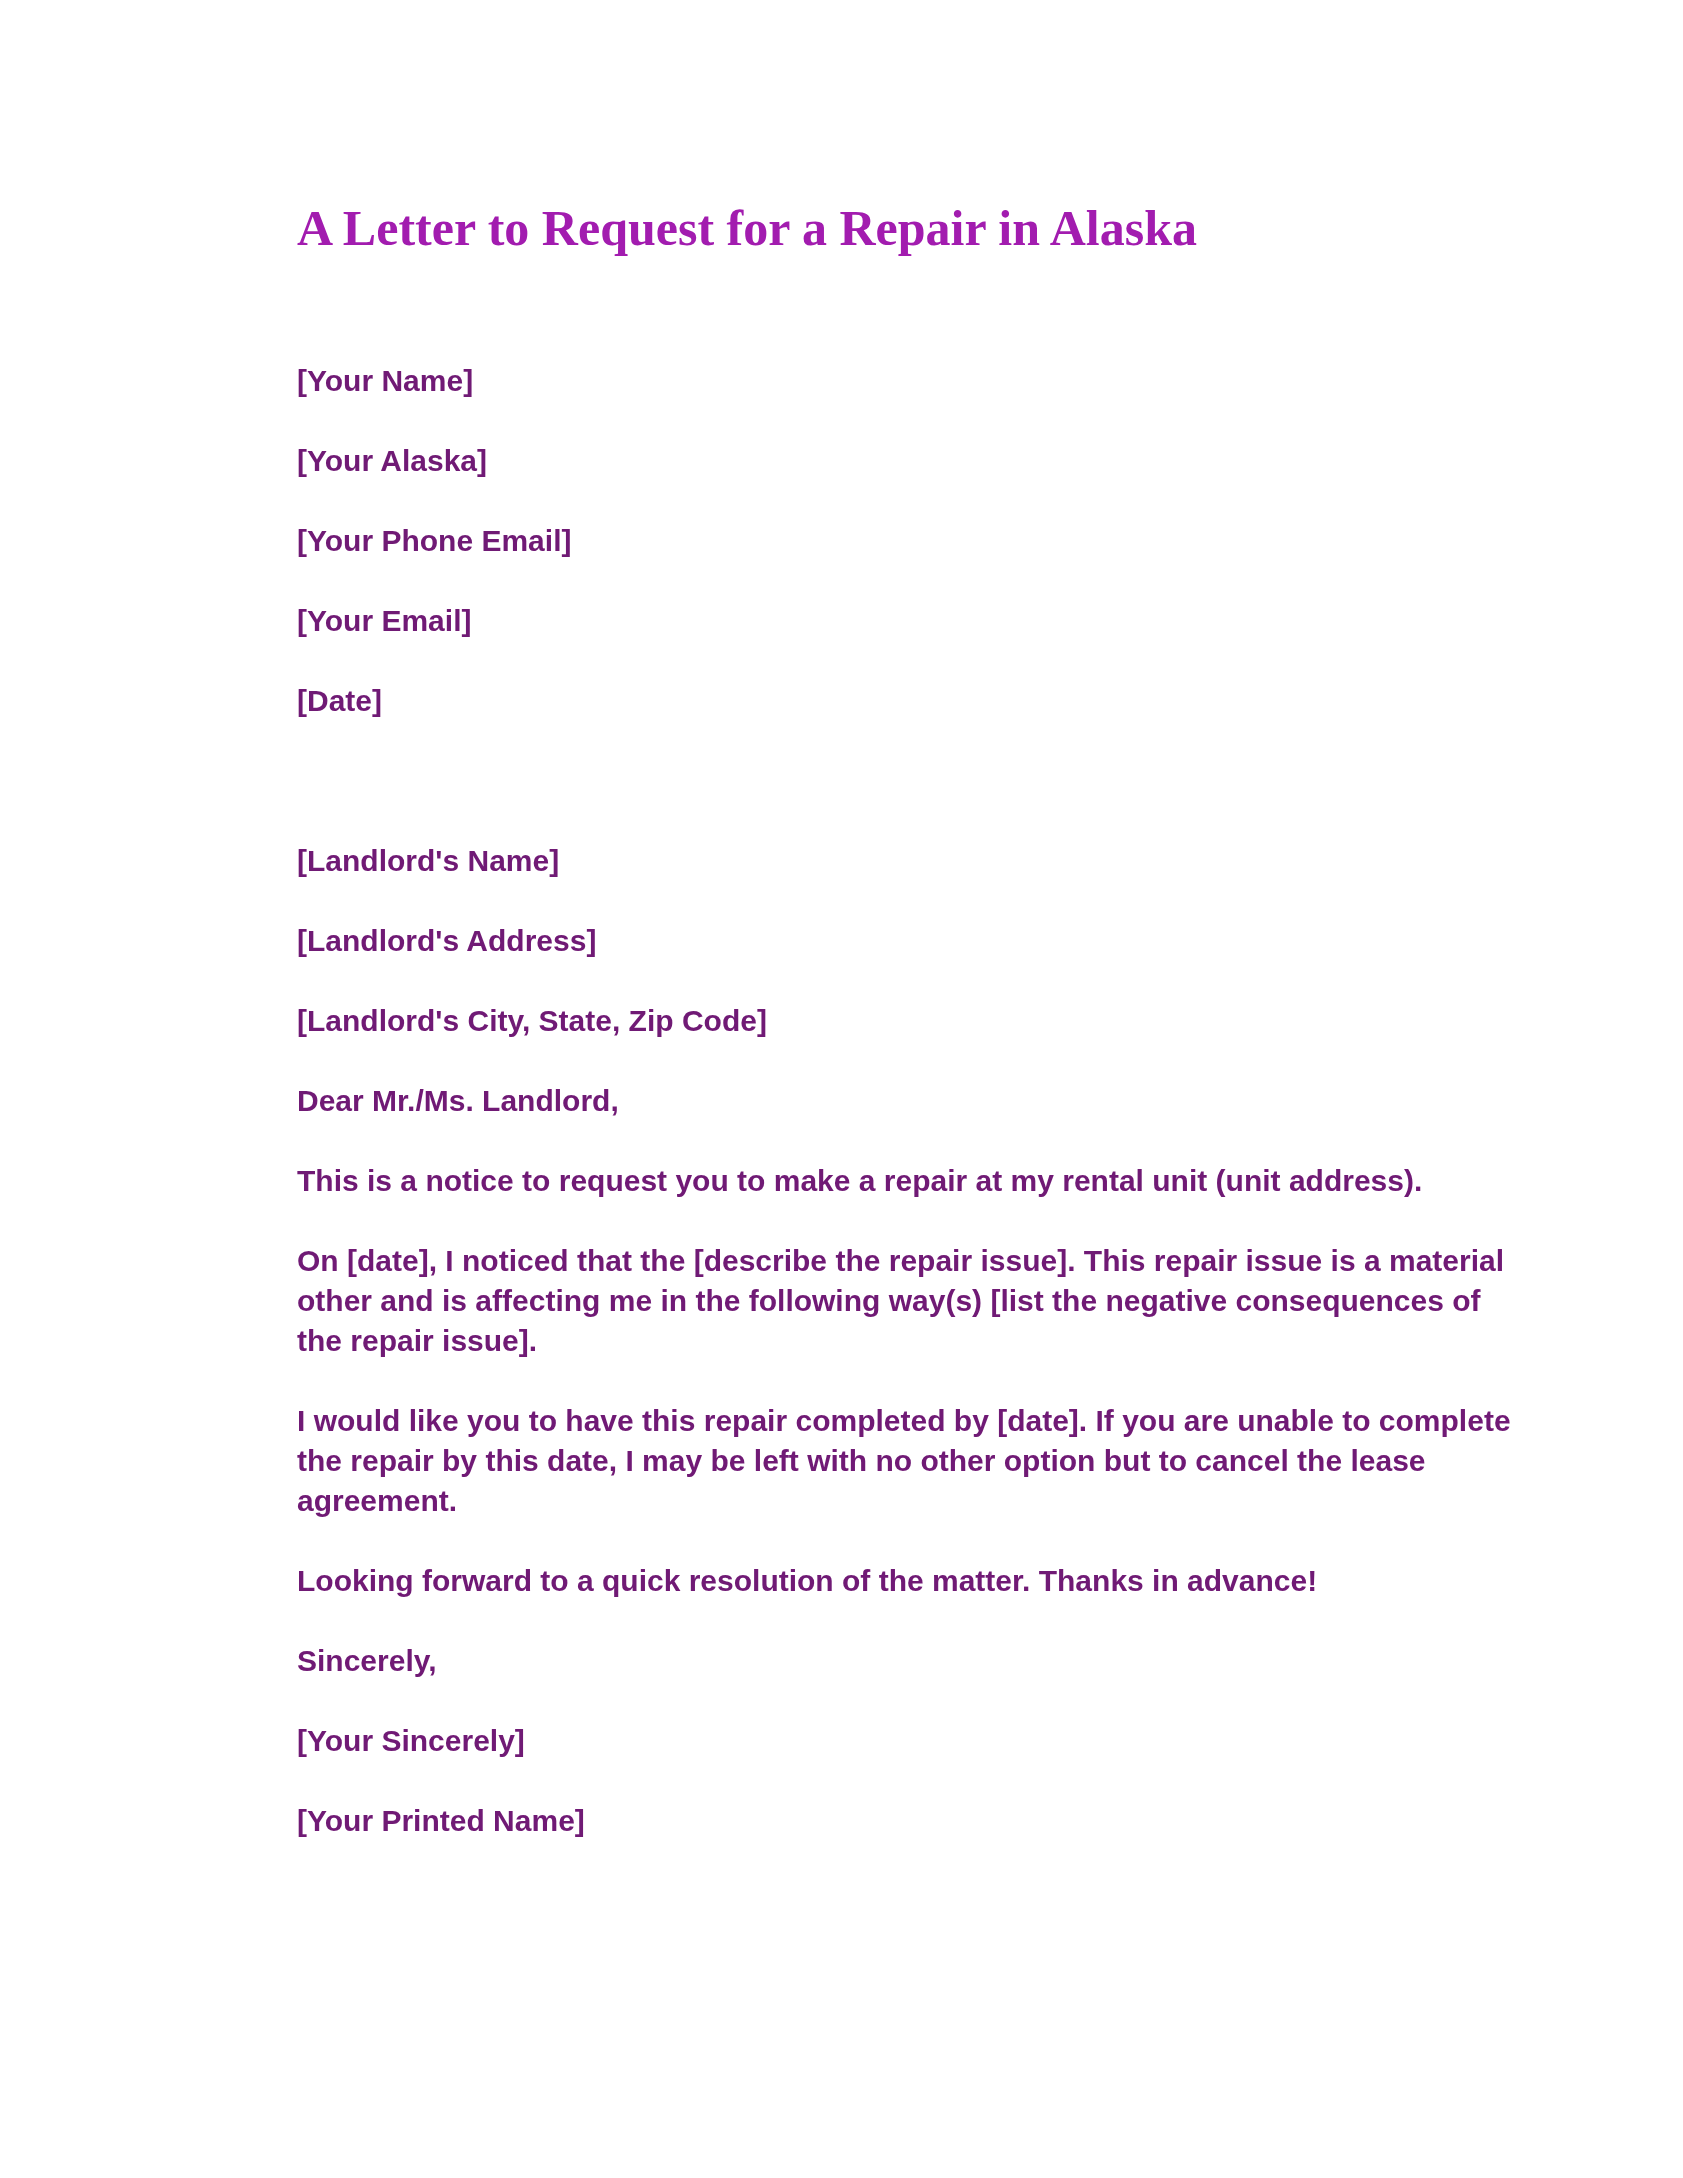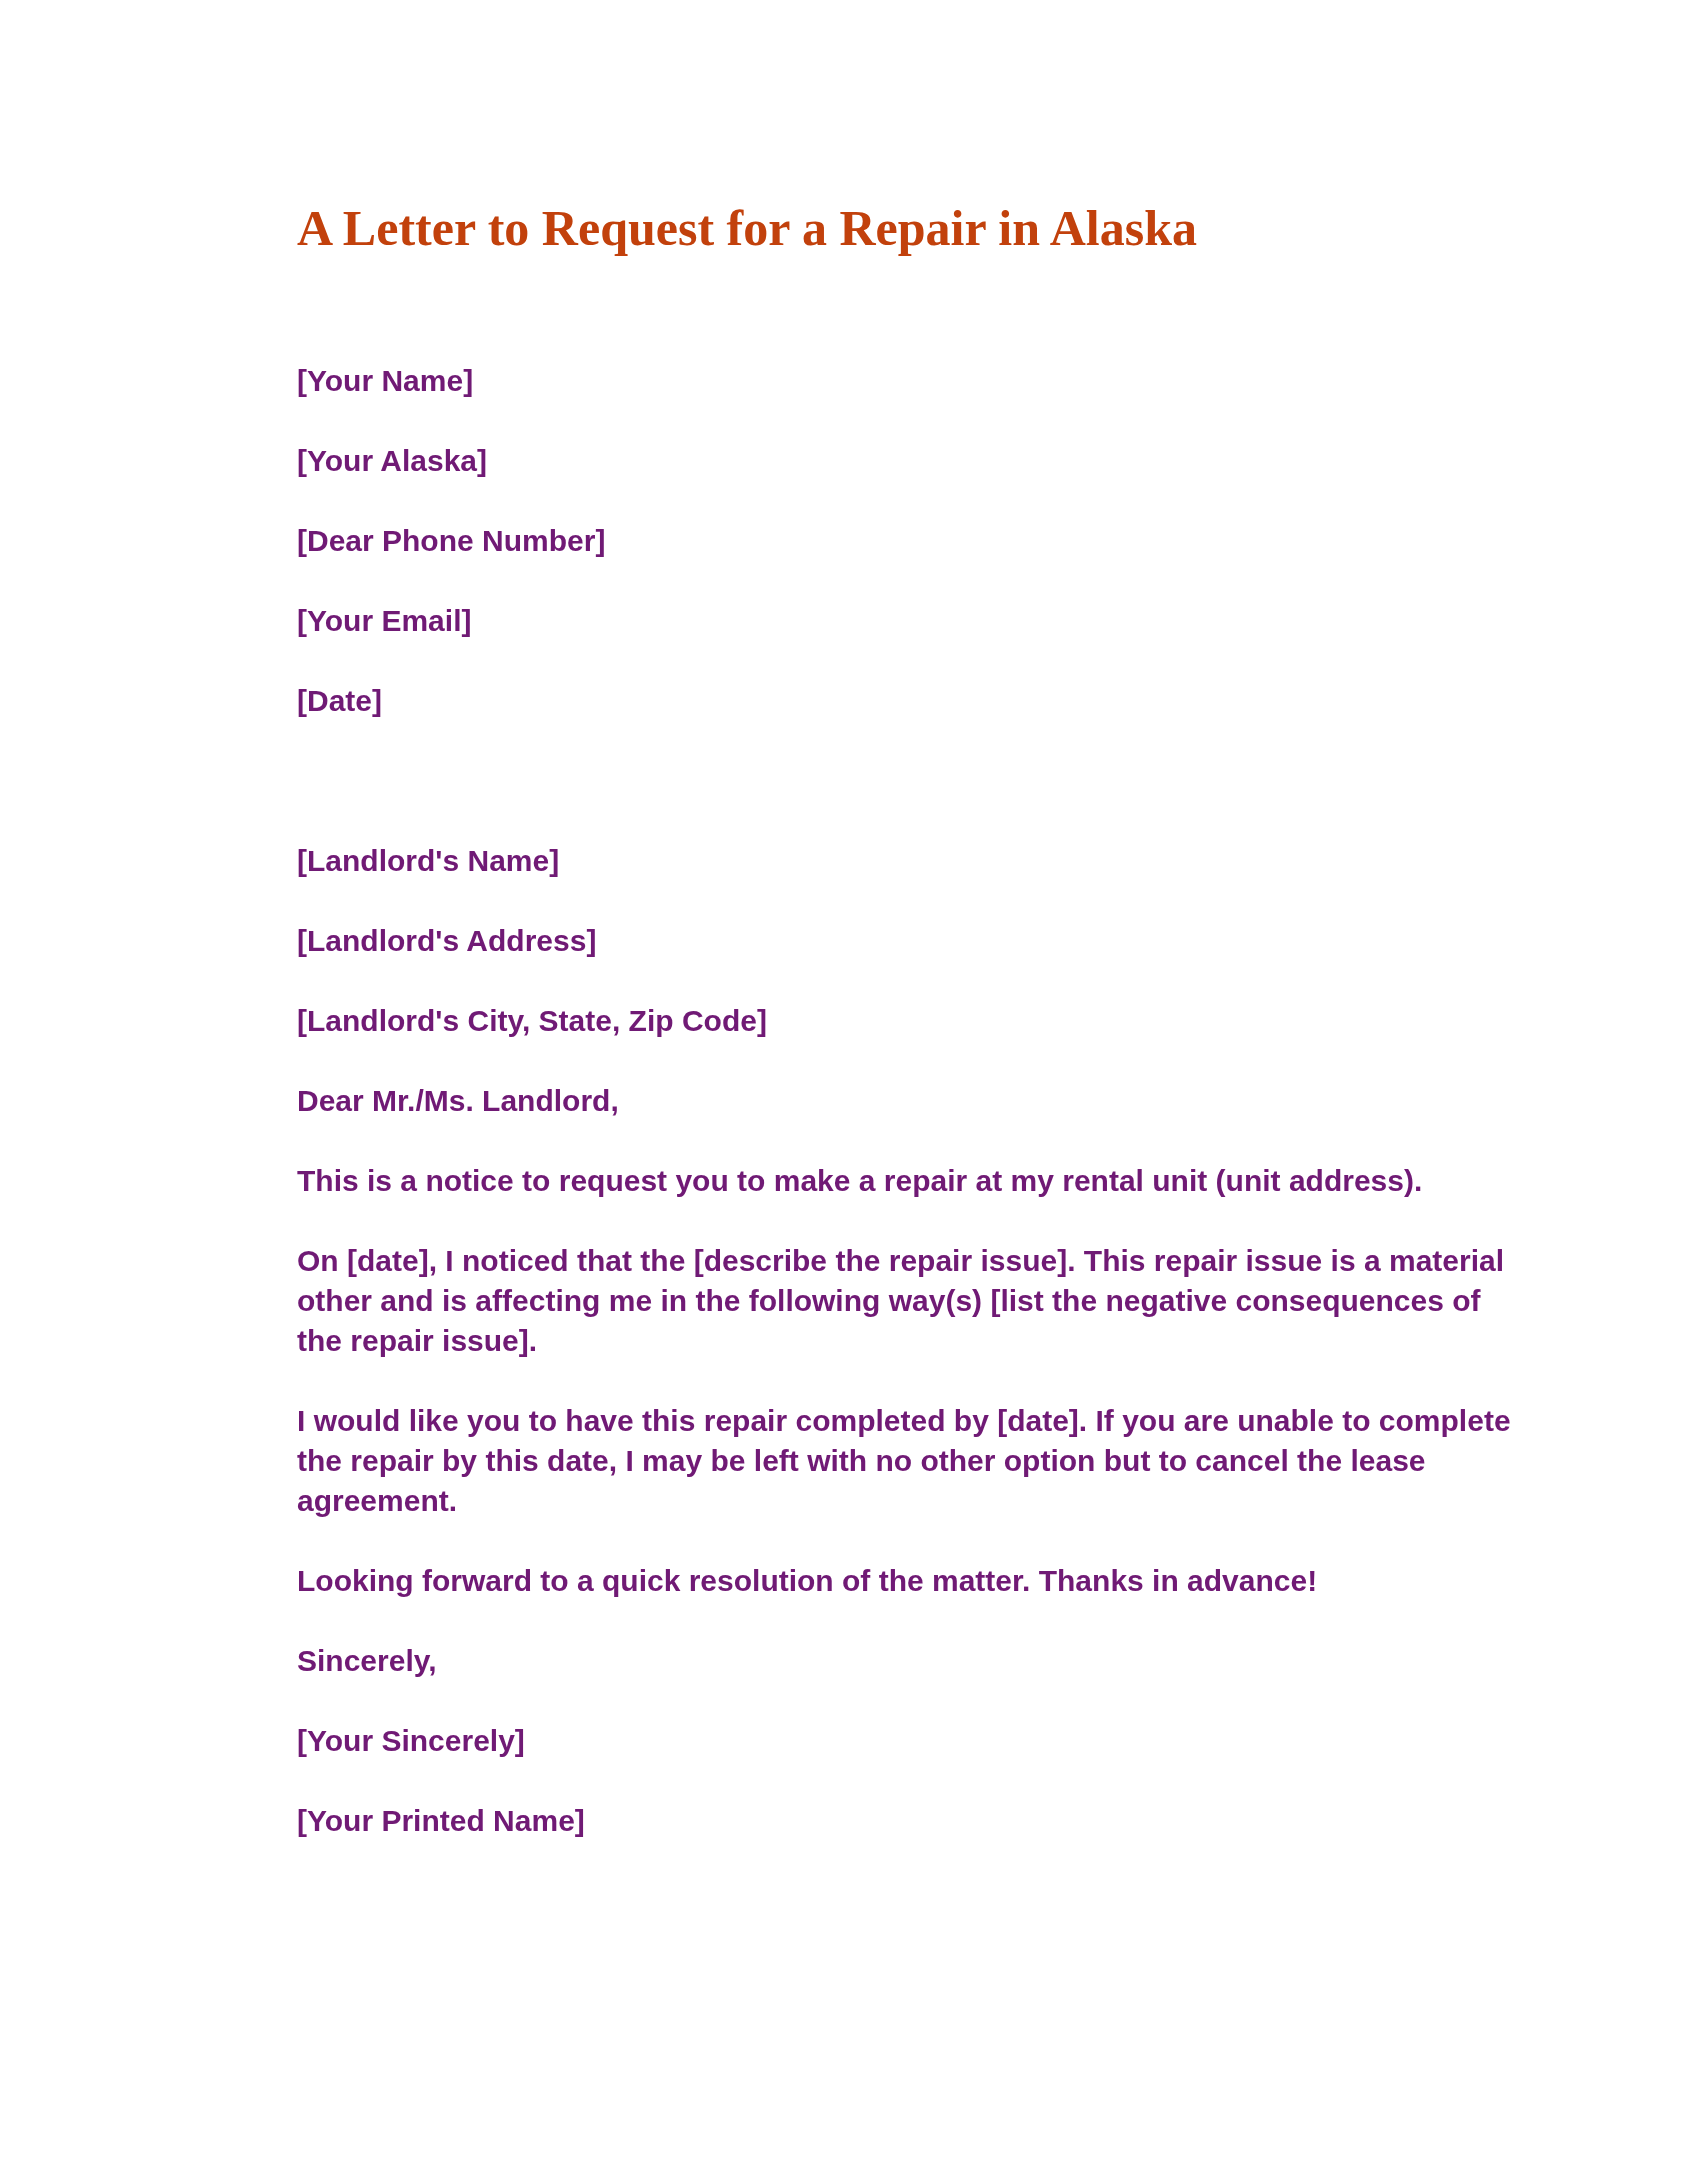--- a/index.html
+++ b/index.html
@@ -21,21 +21,21 @@
     top: 199px;
     width: 1188px;
   }
   .doc-title {
     font-family: "Liberation Serif", "DejaVu Serif", serif;
     font-weight: 700;
     font-size: 50px;
     line-height: 59px;
     margin: 0 0 103px 0;
     white-space: nowrap;
-    color: #c2410c;
+    color: #a21caf;
   }
   .para {
     font-family: "Liberation Sans", "DejaVu Sans", sans-serif;
     font-weight: 700;
     font-size: 30px;
     line-height: 40px;
     margin: 0 0 40px 0;
     color: #701a75;
     white-space: nowrap;
   }
@@ -50,21 +50,21 @@
 <body>
 
 <div class="page">
   <div class="content">
 
     <h1 class="doc-title">A Letter to Request for a Repair in Alaska</h1>
 
     <div>
       <div class="para">[Your Name]</div>
       <div class="para">[Your Alaska]</div>
-      <div class="para">[Dear Phone Number]</div>
+      <div class="para">[Your Phone Email]</div>
       <div class="para">[Your Email]</div>
       <div class="para">[Date]</div>
     </div>
 
     <div class="para spacer"></div>
 
     <div>
       <div class="para">[Landlord's Name]</div>
       <div class="para">[Landlord's Address]</div>
       <div class="para">[Landlord's City, State, Zip Code]</div>

